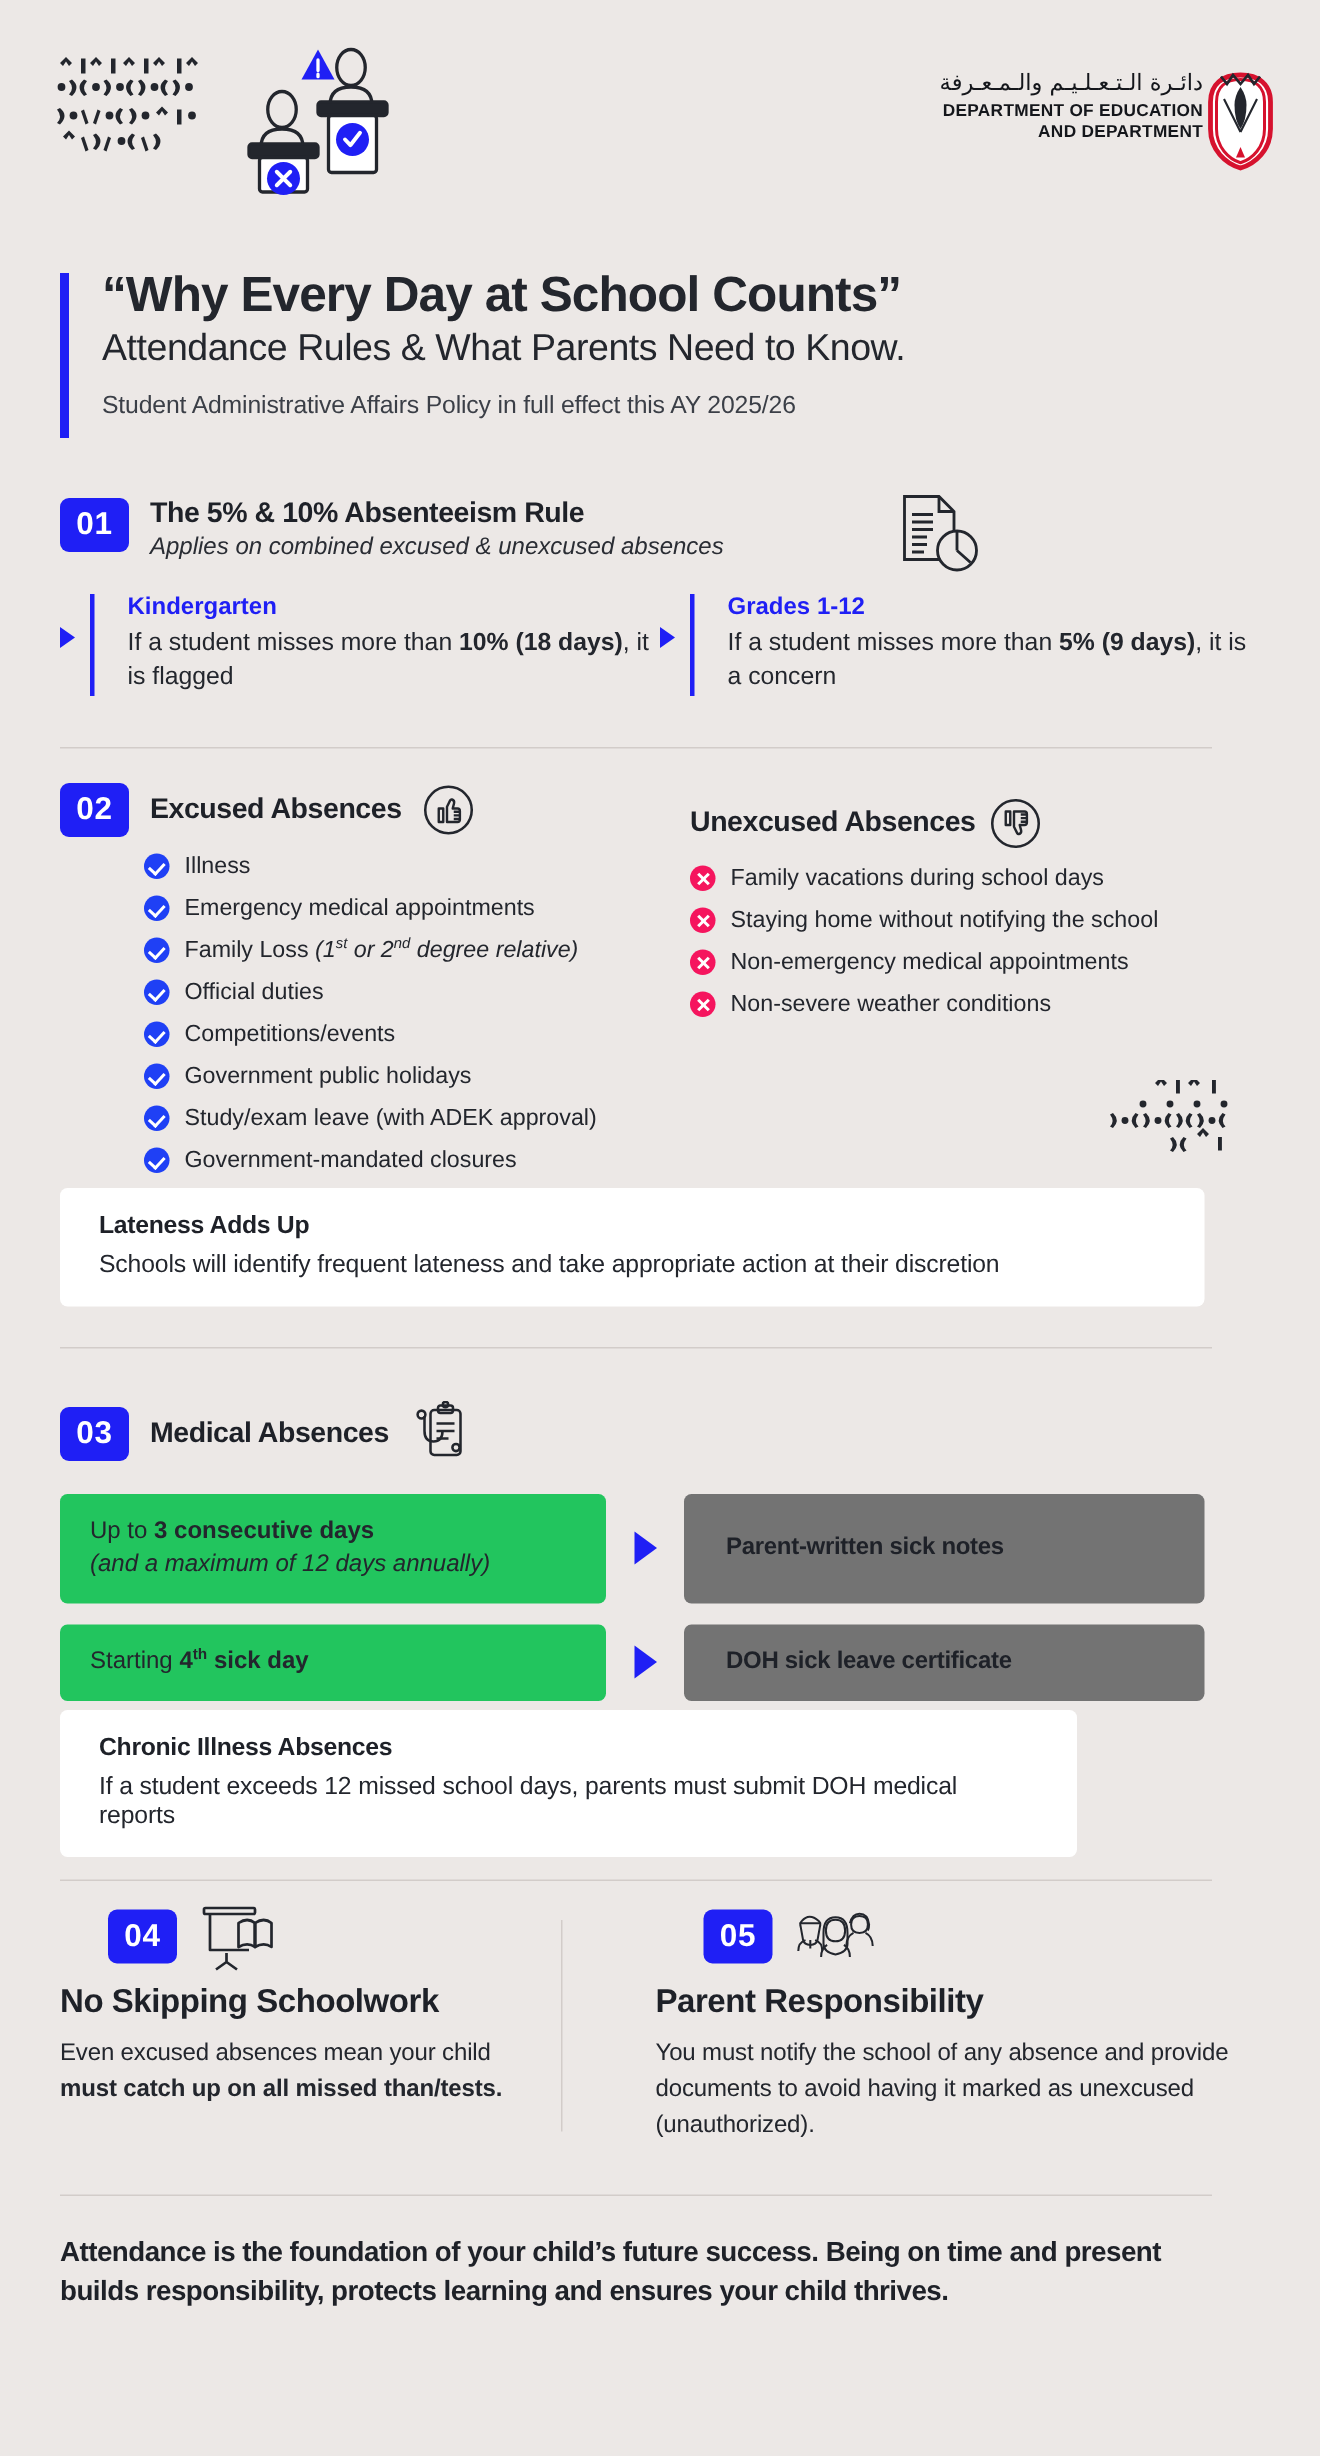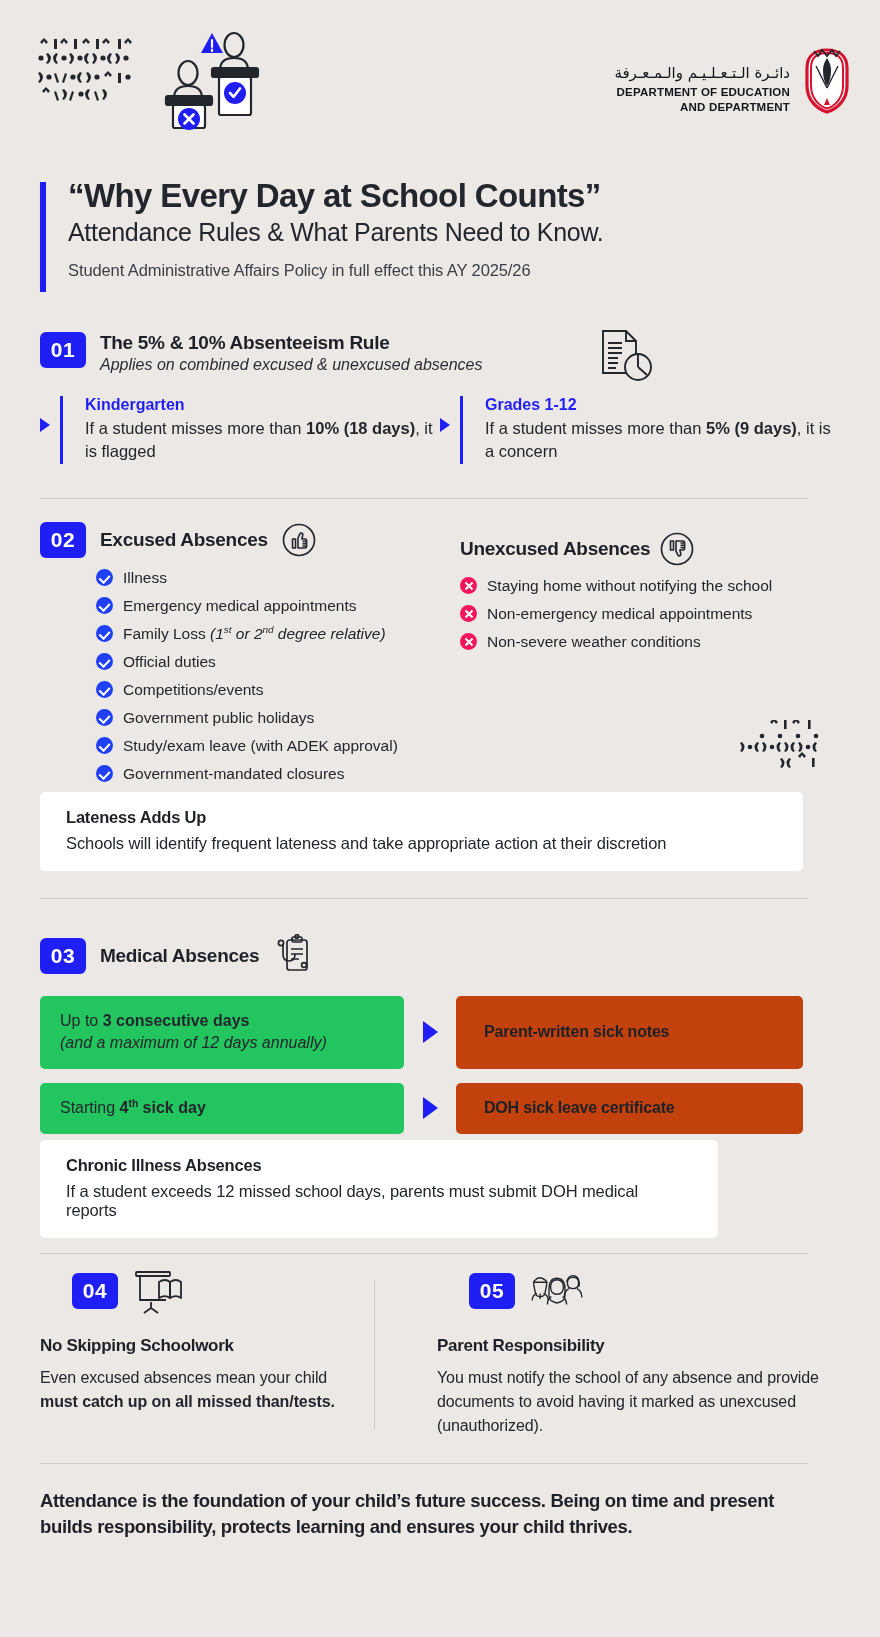--- a/index.html
+++ b/index.html
@@ -9,21 +9,21 @@
     font-family: "Liberation Sans", sans-serif;
     color: #1E2128;
     overflow: hidden;
   }
   .page { position: relative; width: 880px; height: 1637px; }
 
   
   .header { position: absolute; top: 0; left: 0; width: 880px; height: 150px; }
   .brand-pattern { position: absolute; left: 36px; top: 36px; width: 100px; height: 76px; }
   .hero-illus { position: absolute; left: 150px; top: 30px; width: 130px; height: 100px; }
-  .adek-logo { position: absolute; right: 28px; top: 46px; display: flex; align-items: flex-end; gap: 12px; }
+  .adek-logo { position: absolute; right: 28px; top: 46px; display: flex; align-items: flex-start; }
   .adek-text { text-align: right; }
   .adek-ar { font-size: 15px; letter-spacing: 1px; color: #14161B; direction: rtl; margin-bottom: 3px; font-family: "DejaVu Sans", sans-serif; }
   .adek-en { font-size: 11.5px; font-weight: bold; line-height: 1.25; color: #14161B; letter-spacing: .2px; }
   .adek-crest { width: 50px; height: 68px; }
 
   
   .title-block { position: absolute; left: 40px; top: 178px; width: 790px; padding-left: 28px; }
   .title-bar { position: absolute; left: 0; top: 4px; width: 6px; height: 110px; background: #1F1FF5; }
   .t1 { font-size: 33px; font-weight: 800; letter-spacing: -0.6px; color: #23262D; line-height: 1.12; }
   .t2 { font-size: 25px; font-weight: 400; color: #23262D; line-height: 1.22; margin-top: 2px; letter-spacing: -0.3px; }
@@ -83,33 +83,33 @@
   .div2 { position: absolute; left: 40px; top: 898px; width: 768px; }
 
   
   .s03 { position: absolute; left: 40px; top: 934px; width: 800px; }
   .s03-head { display: flex; align-items: center; gap: 14px; }
   .s03-grid { margin-top: 18px; }
   .s03-row { display: flex; align-items: stretch; gap: 0; margin-bottom: 14px; }
   .s03-l { width: 364px; background: #22c55e; border-radius: 5px; padding: 14px 20px; font-size: 16px; line-height: 1.4; color: #23262D; display: flex; flex-direction: column; justify-content: center; }
   .s03-mid { width: 52px; display: flex; align-items: center; justify-content: center; }
   .s03-tri { width: 0; height: 0; border-left: 15px solid #1F1FF5; border-top: 11px solid transparent; border-bottom: 11px solid transparent; }
-  .s03-r { width: 347px; background: #c2410c; border-radius: 5px; padding: 14px 28px; font-size: 16px; font-weight: 800; color: #1E2128; display: flex; align-items: center; letter-spacing: -0.2px; }
+  .s03-r { width: 347px; background: #737373; border-radius: 5px; padding: 14px 28px; font-size: 16px; font-weight: 800; color: #1E2128; display: flex; align-items: center; letter-spacing: -0.2px; }
   .card-chronic { position: absolute; left: 40px; top: 1140px; width: 678px; }
 
   .div3 { position: absolute; left: 40px; top: 1253px; width: 768px; }
 
   
   .s45 { position: absolute; left: 40px; top: 1268px; width: 800px; display: flex; }
   .s45-col { width: 308px; }
   .s45-col.right { width: 420px; padding-left: 36px; }
   .s45-sep { width: 1px; background: #D2CCC9; margin: 12px 26px 8px 26px; align-self: stretch; }
   .s45-head { display: flex; align-items: center; gap: 14px; padding-left: 32px; }
   .s45-ico { width: 56px; height: 46px; }
-  .s45-title { font-size: 17px; font-weight: 800; margin-top: 22px; letter-spacing: -0.3px; color: #1E2128; }
+  .s45-title { font-size: 22px; font-weight: 800; margin-top: 7px; letter-spacing: -0.3px; color: #1E2128; }
   .s45-body { font-size: 16px; line-height: 1.5; margin-top: 10px; color: #23262D; letter-spacing: -0.1px; }
 
   .div4 { position: absolute; left: 40px; top: 1463px; width: 768px; }
 
   .footer { position: absolute; left: 40px; top: 1488px; width: 780px; font-size: 18.5px; font-weight: 800; line-height: 1.42; color: #1E2128; letter-spacing: -0.35px; }
 
   b, strong { font-weight: 800; }
   i, em { font-style: italic; }
   sup { font-size: 0.64em; vertical-align: super; }
 </style>
@@ -313,20 +313,24 @@
             <g fill="none" stroke="#23262D" stroke-width="1.6" stroke-linejoin="round">
               <path d="M13.5 18 v-9 h-3 v9z"></path>
               <path d="M16 18 v-9 h7 q1.6 0 1.6 1.6 V16.4 q0 1.6-1.6 1.6 h-3.2 l.9 3.4 q.5 2-1.4 2.6 q-.8.2-1.2-.6 L16 19.2z"></path>
               <path d="M20.5 11 h3.6 M20.5 13.4 h3.6 M20.5 15.8 h3.6"></path>
             </g>
           </svg>
         </div>
         <ul class="clist clist-right">
           <li>
               <span class="xx"></span>
+              <span>Family vacations during school days</span>
+            </li>
+          <li>
+              <span class="xx"></span>
               <span>Staying home without notifying the school</span>
             </li>
           <li>
               <span class="xx"></span>
               <span>Non-emergency medical appointments</span>
             </li>
           <li>
               <span class="xx"></span>
               <span>Non-severe weather conditions</span>
             </li>

